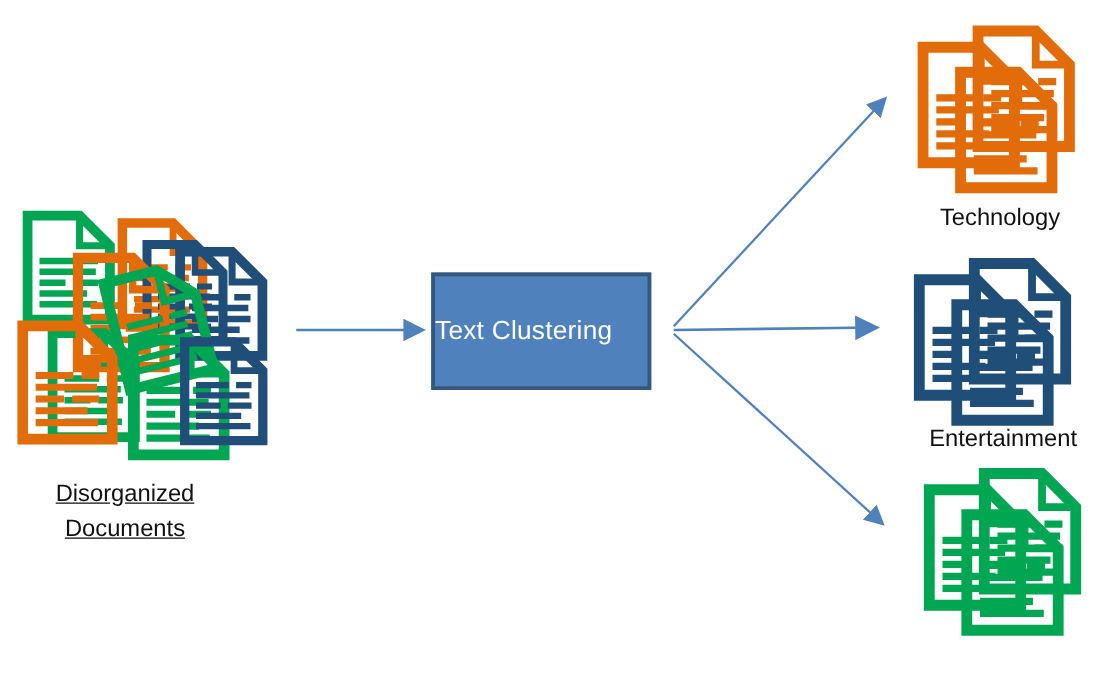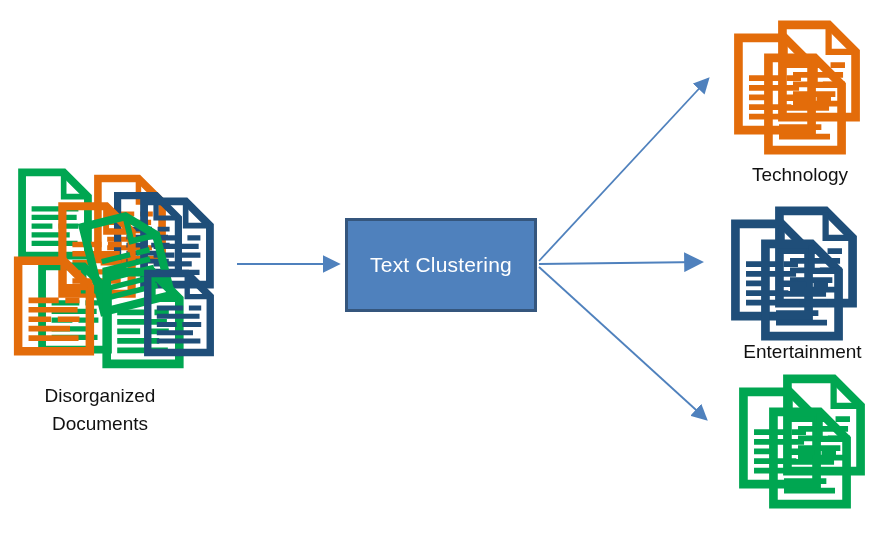--- a/index.html
+++ b/index.html
@@ -25,43 +25,42 @@
   .c-orange { color: var(--doc-orange); }
   .c-blue   { color: var(--doc-blue); }
   .arrow-line {
     stroke: var(--arrow);
     fill: none;
   }
   #clustering-box {
     position: absolute;
     left: 345px;
     top: 218px;
-    width: 192px;
+    width: 176px;
     height: 94px;
     box-sizing: border-box;
     background: var(--box-fill);
     border: 3px solid var(--box-border);
     display: flex;
     align-items: center;
-    justify-content: center;
   }
   #clustering-box .box-label {
     color: var(--box-text);
     font-size: 21px;
     letter-spacing: 0.2px;
     white-space: nowrap;
   }
   .diagram-label {
     position: absolute;
     color: var(--label-text);
     font-size: 19px;
     line-height: 28px;
     text-align: center;
   }
-  #label-source        { left: 5px;   top: 382px; width: 190px; }
+  #label-source        { left: 5px;   top: 382px; width: 190px; text-decoration: underline; }
   #label-technology    { left: 720px; top: 161px; width: 160px; }
   #label-entertainment { left: 715px; top: 338px; width: 175px; }
   #label-sports        { left: 724px; top: 509px; width: 160px; }
 </style>
 </head>
 <body>
 
 <div id="canvas">
 
   <svg id="scene" viewBox="0 0 890 552" xmlns="http://www.w3.org/2000/svg">

